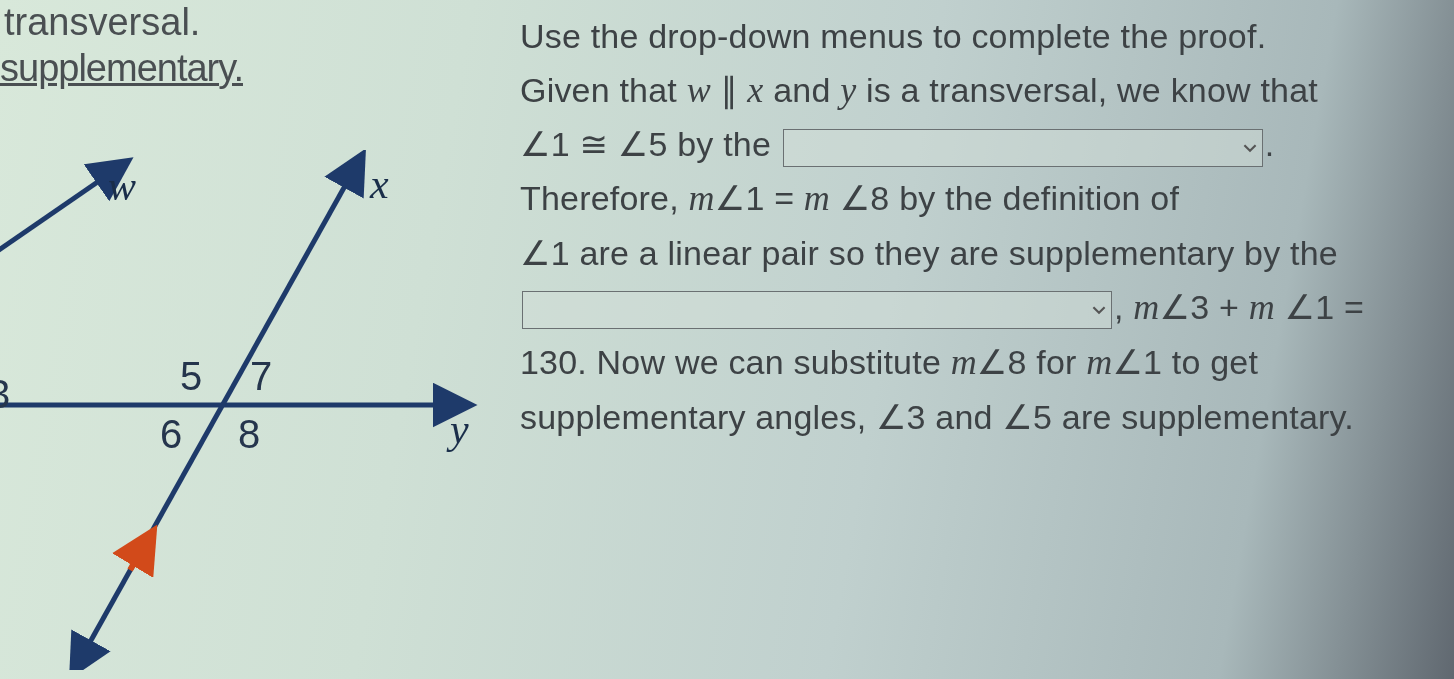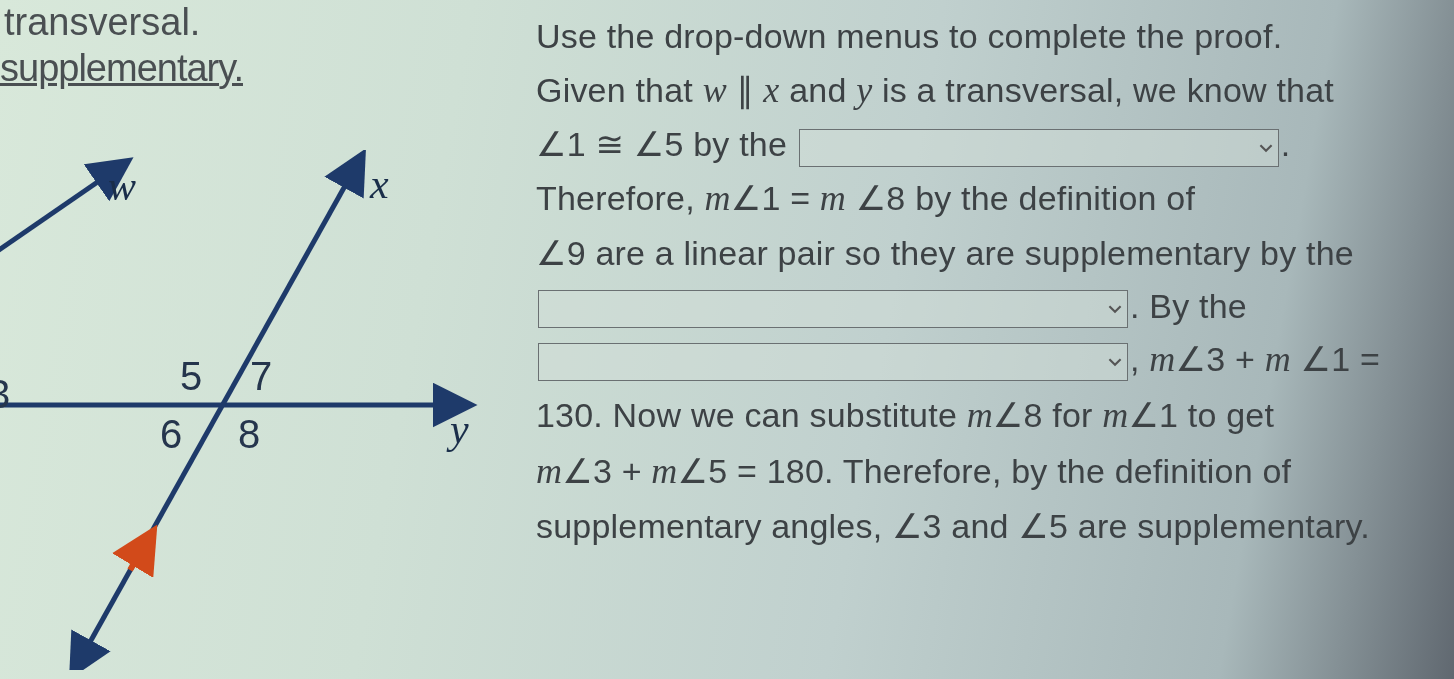--- a/index.html
+++ b/index.html
@@ -24,21 +24,21 @@
   }
   .heading-text .line1 { padding-left: 4px; }
   .heading-text .line2 { padding-left: 0; letter-spacing: -1px; text-decoration: underline;}
   .diagram { position: absolute; top: 150px; left: 0; width: 490px; height: 520px; }
   .proof {
     font-size: 34px;
     line-height: 1.55;
     color: #3d4245;
     letter-spacing: 0.2px;
   }
-  .proof .line { display: block; margin-left: 16px; }
+  .proof .line { display: block; }
   .italic { font-style: italic; font-family: "Times New Roman", serif; font-size: 36px; }
   .dropdown {
     display: inline-block;
     border: 1px solid #6a7072;
     background: rgba(210,222,216,0.5);
     height: 38px;
     vertical-align: middle;
     position: relative;
     margin: 0 2px;
   }
@@ -126,38 +126,30 @@
         <span>∠1 ≅ ∠5 by the </span><span class="dropdown d1"><svg class="chev" viewBox="0 0 10 10">
               <path d="M1 3 L5 7 L9 3" fill="none" stroke="#555" stroke-width="1.5"></path>
             </svg></span>.
       </span>
 
       <span class="line">
         <span>Therefore, </span><span class="italic">m</span><span>∠1 = </span><span class="italic">m</span><span> ∠8 by the definition of</span>
       </span>
 
 
-      <span class="line">∠9 are a linear pair so they are supplementary by the</span>
+      <span class="line">∠1 are a linear pair so they are supplementary by the</span>
 
-      <span class="line">
-        <span class="dropdown d2"><svg class="chev" viewBox="0 0 10 10">
-              <path d="M1 3 L5 7 L9 3" fill="none" stroke="#555" stroke-width="1.5"></path>
-            </svg></span><span>. By the</span>
-      </span>
 
       <span class="line">
         <span class="dropdown d3"><svg class="chev" viewBox="0 0 10 10">
               <path d="M1 3 L5 7 L9 3" fill="none" stroke="#555" stroke-width="1.5"></path>
             </svg></span><span>, </span><span class="italic">m</span><span>∠3 + </span><span class="italic">m</span><span> ∠1 =</span>
       </span>
 
       <span class="line">
         <span>130. Now we can substitute </span><span class="italic">m</span><span>∠8 for </span><span class="italic">m</span><span>∠1 to get</span>
       </span>
 
-      <span class="line">
-        <span class="italic">m</span><span>∠3 + </span><span class="italic">m</span><span>∠5 = 180. Therefore, by the definition of</span>
-      </span>
 
       <span class="line">supplementary angles, ∠3 and ∠5 are supplementary.</span>
     </div>
   </div>
 </div>
 
 </body></html>

